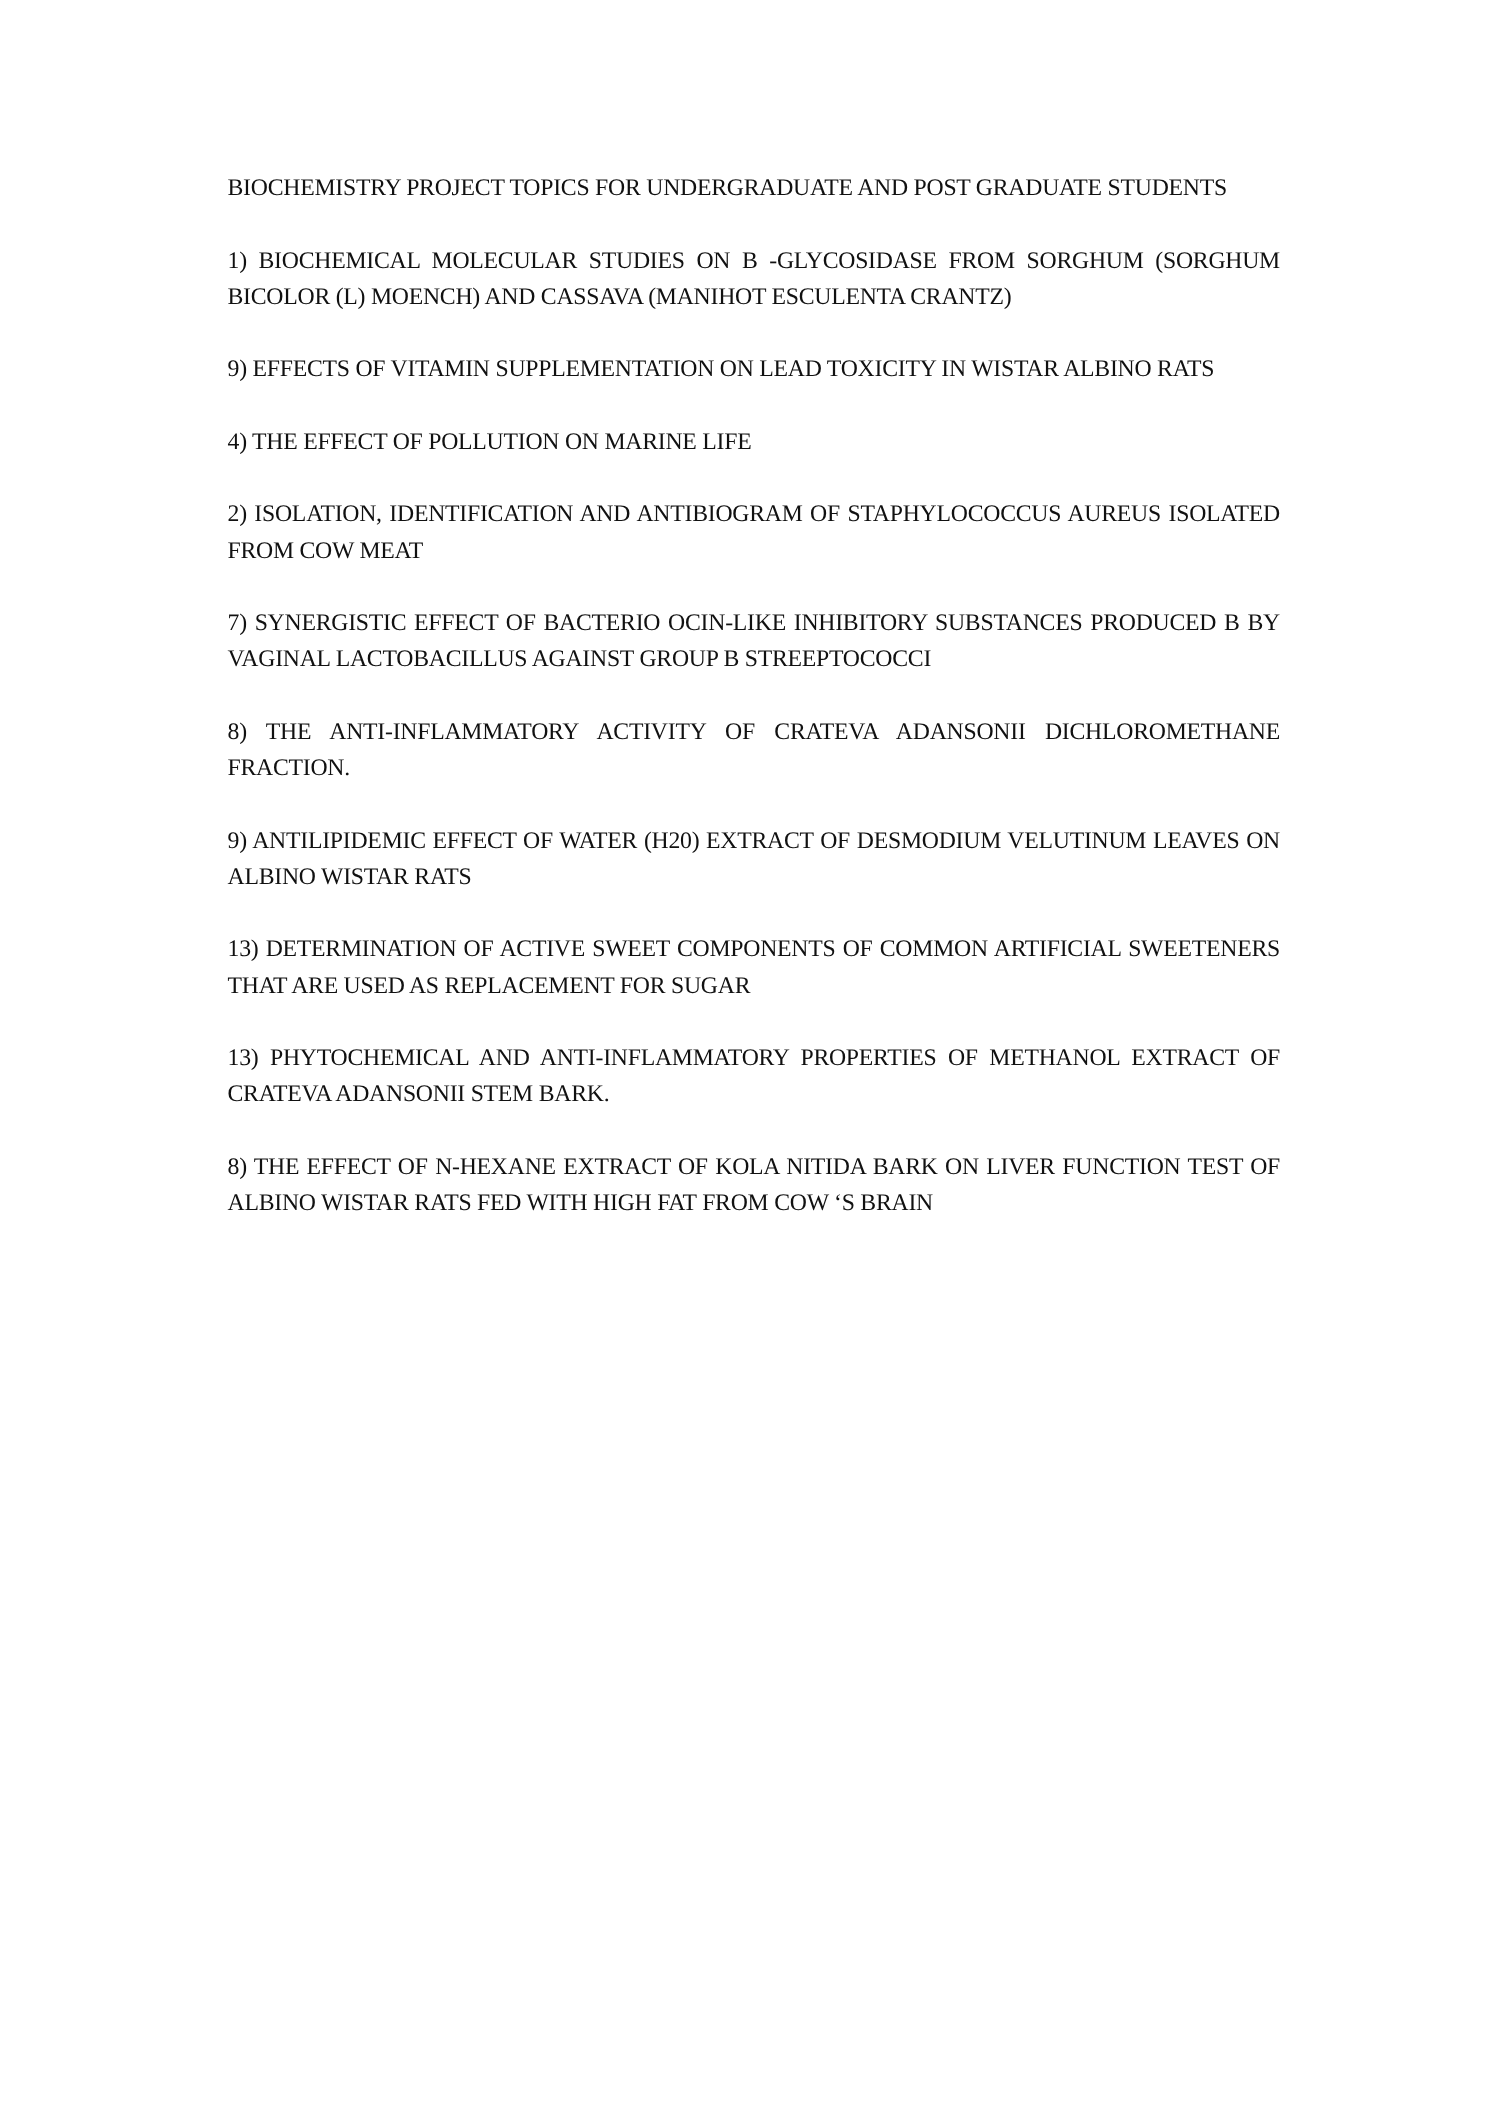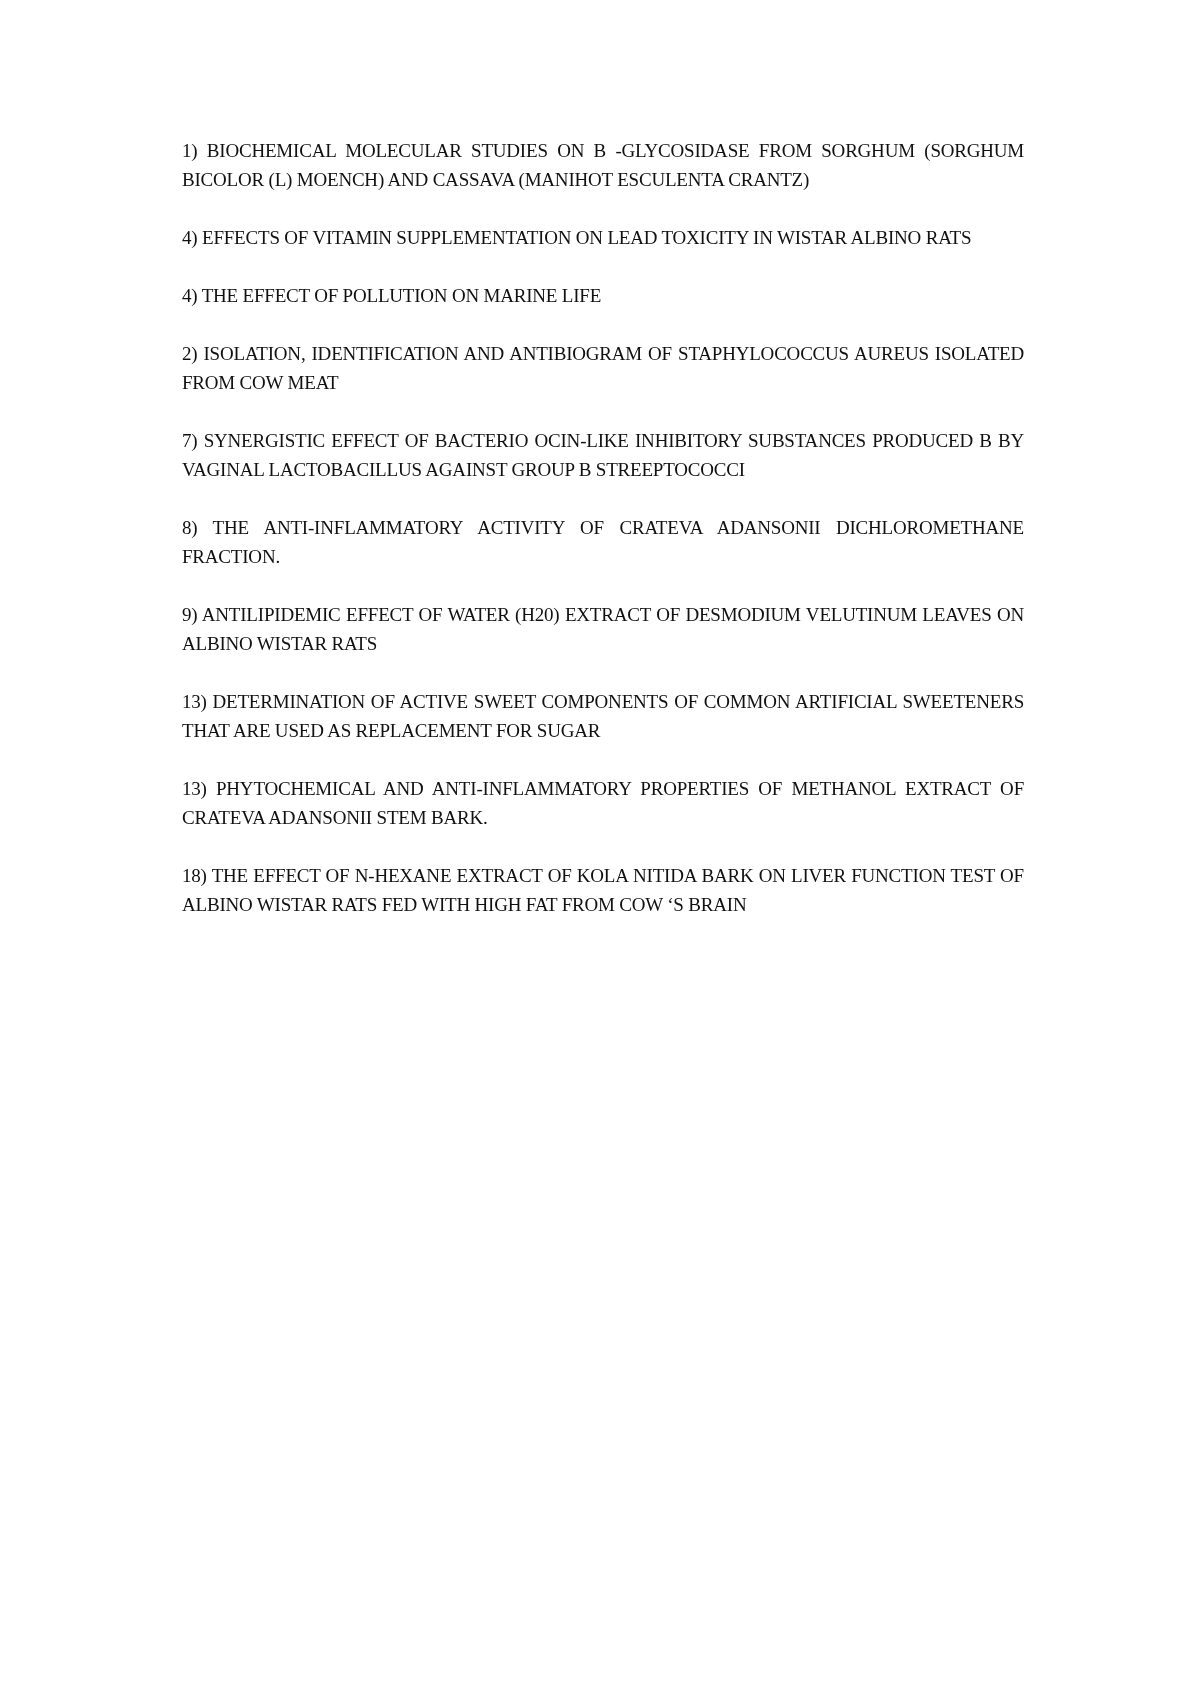--- a/index.html
+++ b/index.html
@@ -31,23 +31,24 @@
     letter-spacing: -0.2px;
   }
   .para.title {
     margin-bottom: 29px;
   }
 </style>
 </head>
 <body>
 
 <div class="page">
+  <p class="para title">BIOCHEMISTRY PROJECT TOPICS FOR UNDERGRADUATE AND POST GRADUATE STUDENTS</p>
   <p class="para">1) BIOCHEMICAL MOLECULAR STUDIES ON  Β -GLYCOSIDASE FROM SORGHUM (SORGHUM BICOLOR (L) MOENCH) AND CASSAVA (MANIHOT ESCULENTA CRANTZ)</p>
-  <p class="para">4) EFFECTS OF VITAMIN SUPPLEMENTATION ON LEAD TOXICITY IN WISTAR ALBINO RATS</p>
+  <p class="para">9) EFFECTS OF VITAMIN SUPPLEMENTATION ON LEAD TOXICITY IN WISTAR ALBINO RATS</p>
   <p class="para">4) THE EFFECT OF POLLUTION ON MARINE LIFE</p>
   <p class="para">2) ISOLATION, IDENTIFICATION AND ANTIBIOGRAM OF STAPHYLOCOCCUS AUREUS ISOLATED FROM COW MEAT</p>
   <p class="para">7) SYNERGISTIC EFFECT OF BACTERIO OCIN-LIKE INHIBITORY SUBSTANCES PRODUCED B BY VAGINAL LACTOBACILLUS AGAINST GROUP B STREEPTOCOCCI</p>
   <p class="para">8) THE ANTI-INFLAMMATORY ACTIVITY OF CRATEVA ADANSONII DICHLOROMETHANE FRACTION.</p>
   <p class="para">9) ANTILIPIDEMIC EFFECT OF WATER (H20) EXTRACT OF DESMODIUM VELUTINUM LEAVES ON ALBINO WISTAR RATS</p>
   <p class="para">13) DETERMINATION OF ACTIVE SWEET COMPONENTS OF COMMON ARTIFICIAL SWEETENERS THAT ARE USED AS REPLACEMENT FOR SUGAR</p>
   <p class="para">13) PHYTOCHEMICAL AND ANTI-INFLAMMATORY PROPERTIES OF METHANOL EXTRACT OF CRATEVA ADANSONII STEM BARK.</p>
-  <p class="para">18) THE EFFECT OF N-HEXANE EXTRACT OF KOLA NITIDA BARK ON LIVER FUNCTION TEST OF ALBINO WISTAR RATS FED WITH HIGH FAT FROM COW ‘S BRAIN</p>
+  <p class="para">8) THE EFFECT OF N-HEXANE EXTRACT OF KOLA NITIDA BARK ON LIVER FUNCTION TEST OF ALBINO WISTAR RATS FED WITH HIGH FAT FROM COW ‘S BRAIN</p>
 </div>
 
 </body></html>

